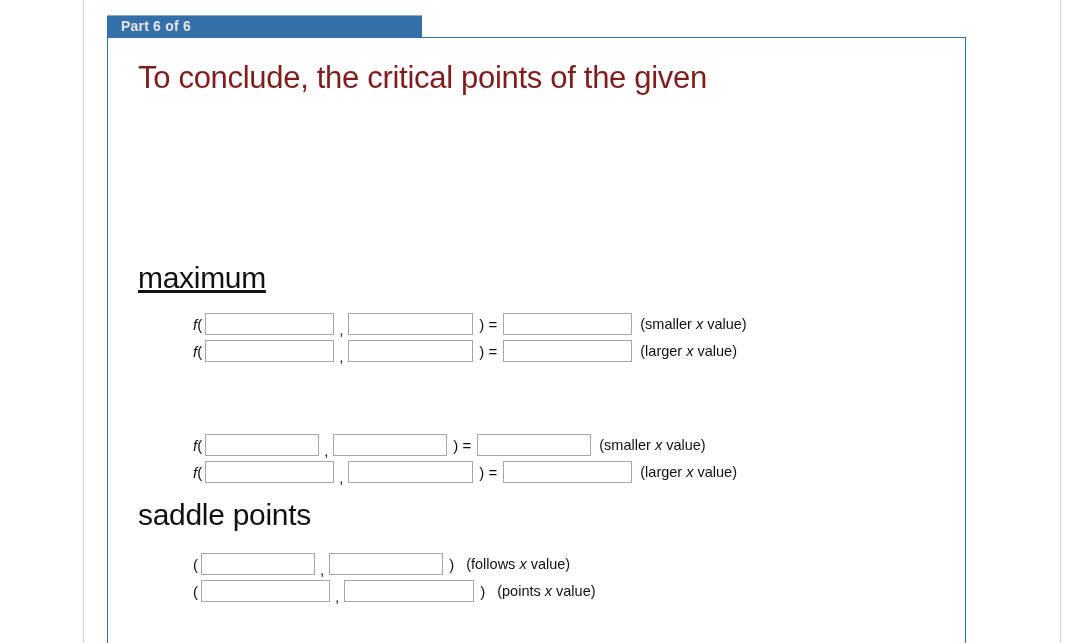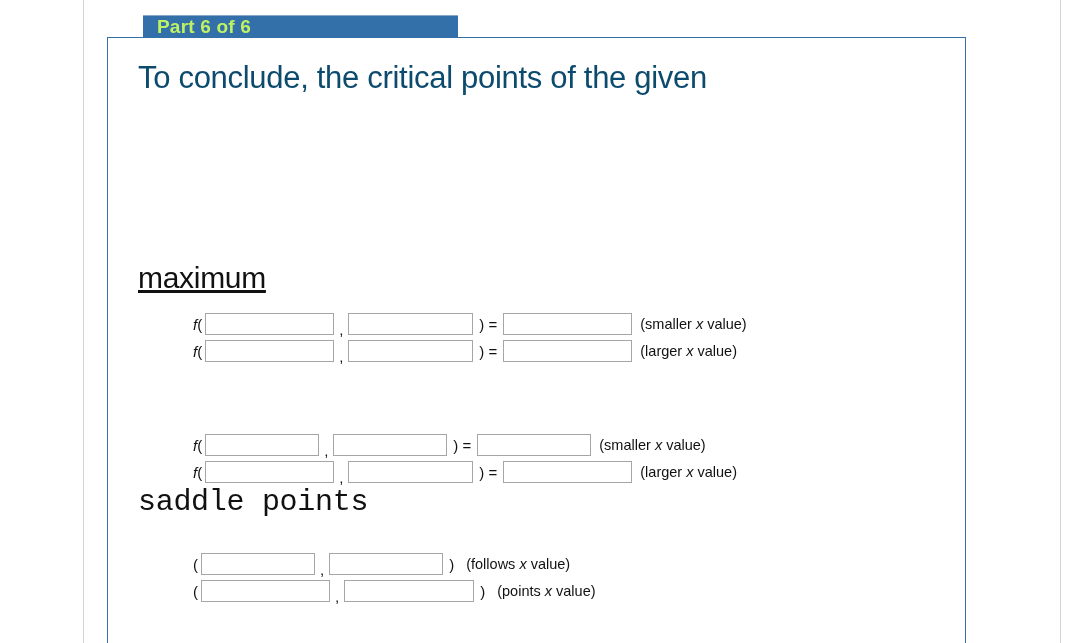--- a/index.html
+++ b/index.html
@@ -17,55 +17,54 @@
     border-left: 1px solid #d4d4d4;
     border-right: 1px solid #d4d4d4;
     background: #ffffff;
   }
   .part-tab {
     position: absolute;
     left: 107px; top: 15px;
     width: 315px; height: 22px;
     background: #336fa8;
     border-top: 1px solid #8aa9c9;
-    color: #bef264;
-    font-size: 19px;
+    color: #e5e5e5;
+    font-size: 14px;
     font-weight: bold;
     line-height: 21px;
     padding-left: 14px;
     letter-spacing: 0.2px;
-    margin-left: 36px;
   }
   .panel {
     position: absolute;
     left: 107px; top: 37px;
     width: 859px; height: 620px;
     border: 1px solid #336fa8;
     background: #ffffff;
   }
   .question {
     position: absolute;
     left: 30px; top: 14px;
     font-size: 31px;
     line-height: 51px;
     letter-spacing: -0.3px;
-    color: #0c4a6e;
+    color: #7f1d1d;
     white-space: nowrap;
   }
   .section-heading {
     position: absolute;
     left: 30px;
     font-size: 30px;
     letter-spacing: -0.3px;
     color: #111111;
     white-space: nowrap;
   }
   .heading-maximum { top: 223px; text-decoration: underline; }
   .heading-minimum { top: 343px; }
-  .heading-saddle  { top: 447px; font-family: Liberation Mono, monospace; }
+  .heading-saddle  { top: 460px; }
   .frow {
     position: absolute;
     left: 85px;
     height: 22px;
     display: flex;
     align-items: center;
     font-size: 15px;
     color: #111111;
     white-space: pre;
   }

